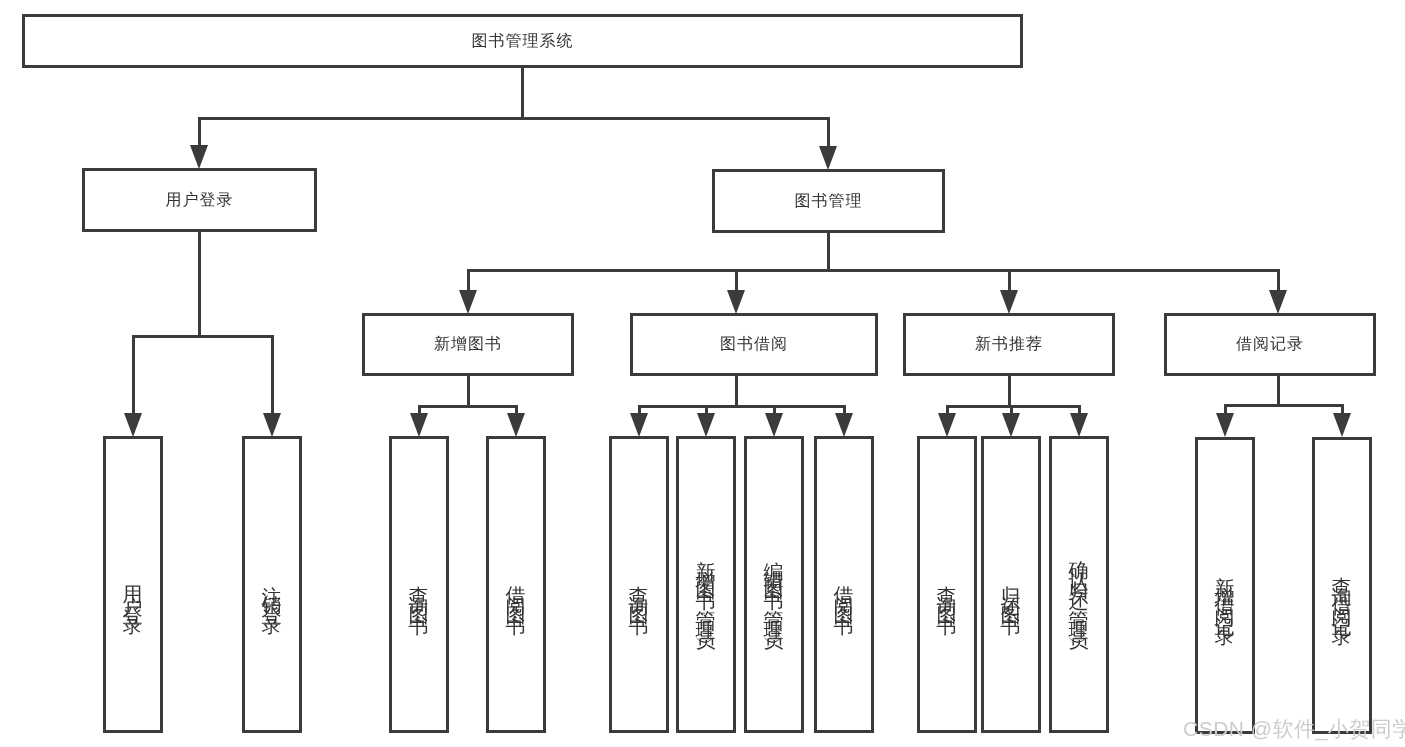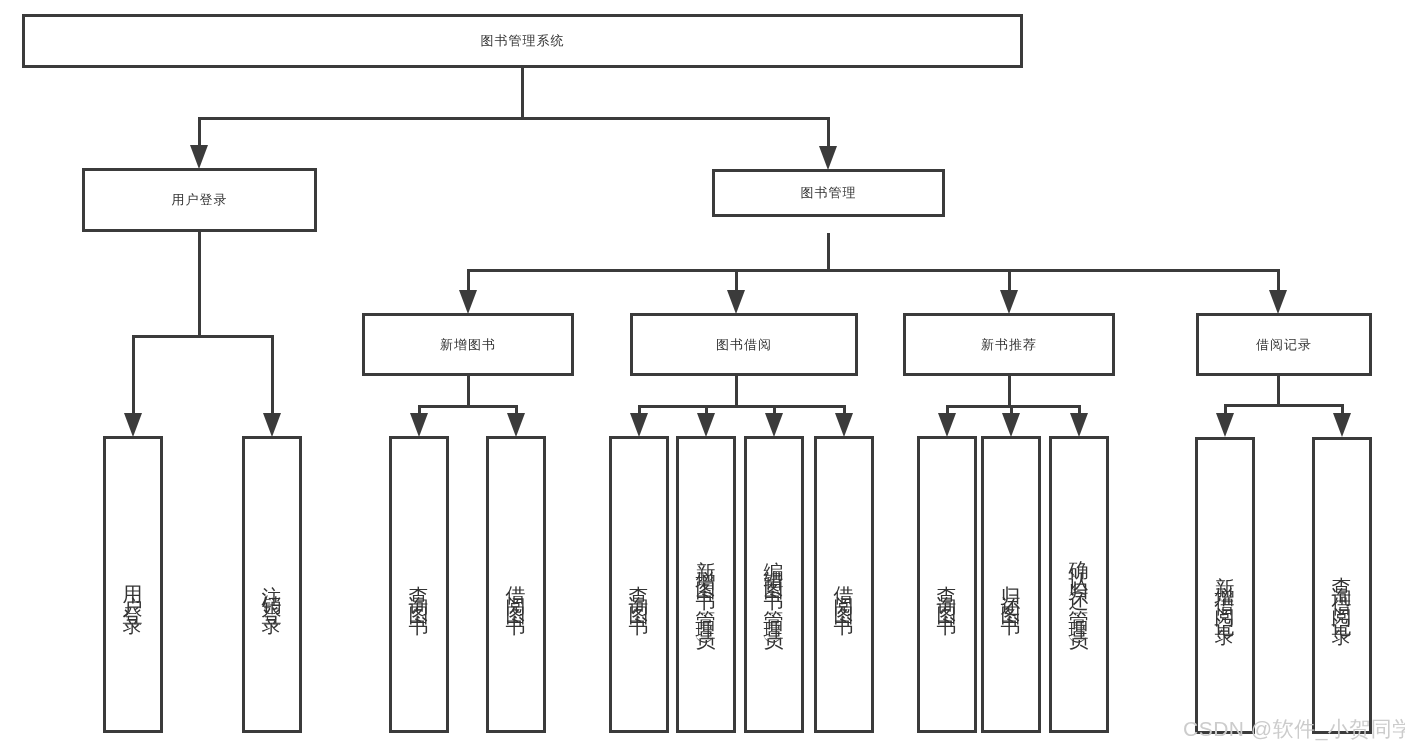--- a/index.html
+++ b/index.html
@@ -9,21 +9,21 @@
     --bg:#ffffff;
   }
   html,body{margin:0;padding:0;background:var(--bg);}
   #stage{
     position:relative;width:1405px;height:747px;background:var(--bg);
     font-family:"Liberation Sans","DejaVu Sans",sans-serif;overflow:hidden;
   }
   .node{
     position:absolute;box-sizing:border-box;border:3px solid var(--line);
     background:#fff;display:flex;align-items:center;justify-content:center;
-    font-size:13px;color:var(--text);letter-spacing:1px;text-align:center;
+    font-size:16px;color:var(--text);letter-spacing:1px;text-align:center;
   }
   .leaf{
     writing-mode:vertical-rl;text-orientation:mixed;
     font-size:20px;letter-spacing:10px;line-height:1;
     padding-top:10px;
   }
   .vl{position:absolute;width:3px;background:var(--line);}
   .hl{position:absolute;height:3px;background:var(--line);}
   .ah{
     position:absolute;width:0;height:0;
@@ -36,26 +36,26 @@
   }
 </style>
 </head>
 <body>
 
 <div id="stage">
 
   <div class="node" style="left:22px;top:14px;width:1001px;height:54px">图书管理系统</div>
 
   <div class="node" style="left:82px;top:168px;width:235px;height:64px">用户登录</div>
-  <div class="node" style="left:712px;top:169px;width:233px;height:48px">图书管理</div>
+  <div class="node" style="left:712px;top:169px;width:233px;height:64px">图书管理</div>
 
   <div class="node" style="left:362px;top:313px;width:212px;height:63px">新增图书</div>
-  <div class="node" style="left:630px;top:313px;width:228px;height:63px">图书借阅</div>
+  <div class="node" style="left:630px;top:313px;width:248px;height:63px">图书借阅</div>
   <div class="node" style="left:903px;top:313px;width:212px;height:63px">新书推荐</div>
-  <div class="node" style="left:1196px;top:313px;width:176px;height:63px">借阅记录</div>
+  <div class="node" style="left:1164px;top:313px;width:212px;height:63px">借阅记录</div>
 
   <div class="node leaf" style="left:103px;top:436px;width:60px;height:297px">用户登录</div>
   <div class="node leaf" style="left:242px;top:436px;width:60px;height:297px">注销登录</div>
 
   <div class="node leaf" style="left:389px;top:436px;width:60px;height:297px">查询图书</div>
   <div class="node leaf" style="left:486px;top:436px;width:60px;height:297px">借阅图书</div>
 
   <div class="node leaf" style="left:609px;top:436px;width:60px;height:297px">查询图书</div>
   <div class="node leaf" style="left:676px;top:436px;width:60px;height:297px">新增图书（管理员）</div>
   <div class="node leaf" style="left:744px;top:436px;width:60px;height:297px">编辑图书（管理员）</div>

